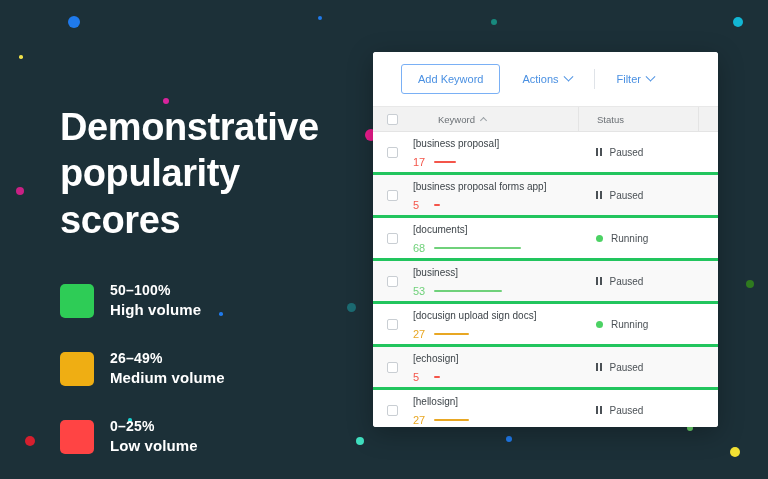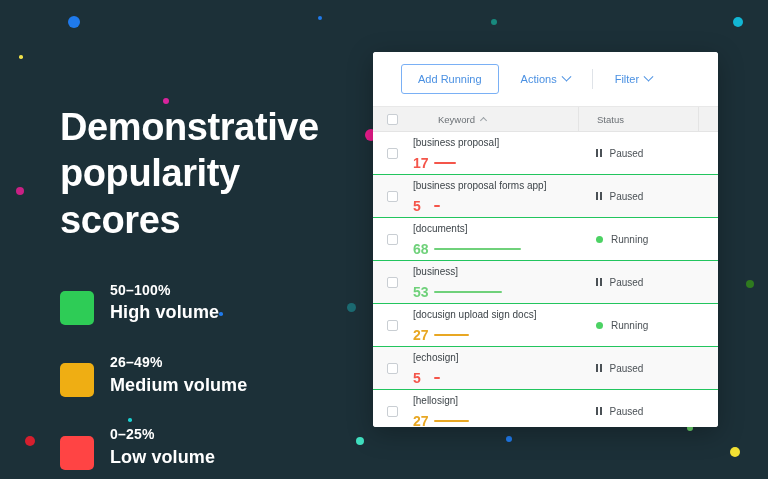--- a/index.html
+++ b/index.html
@@ -25,37 +25,37 @@
     color: #ffffff;
     font-size: 38px;
     line-height: 1.22;
     font-weight: 700;
     letter-spacing: -0.4px;
     white-space: pre-line;
   }
   .legend { margin-top: 38px; }
   .legend-row {
     display: flex;
-    align-items: flex-end;
+    align-items: center;
     margin-bottom: 28px;
   }
   .swatch {
     width: 34px; height: 34px;
     border-radius: 5px;
     flex: 0 0 34px;
     margin-right: 16px;
   }
   .legend-text { color: #ffffff; }
   .legend-range {
     font-size: 14px; font-weight: 700;
     line-height: 1.38;
     letter-spacing: 0.2px;
   }
   .legend-label {
-    font-size: 18px; font-weight: 700;
+    font-size: 15px; font-weight: 700;
     line-height: 1.38;
     letter-spacing: 0.1px;
   }
 
   
   .card {
     position: absolute;
     left: 373px; top: 52px;
     width: 345px; height: 375px;
     background: #ffffff;
@@ -136,39 +136,39 @@
     border: 1px solid #c9ced3;
     border-radius: 2px;
     background: #fff;
     cursor: pointer;
   }
 
   .row {
     display: flex;
     height: 43px;
     align-items: center;
-    border-bottom: 1px solid #22c55e;
+    border-bottom: 3px solid #22c55e;
     background: #ffffff;
   }
   .row.alt { background: #f9f9f9; }
   .kw-cell { padding-left: 2px; }
   .kw-name {
     font-size: 10px;
     color: #3d4449;
     line-height: 1.4;
     white-space: nowrap;
   }
   .kw-score {
     display: flex;
     align-items: center;
     margin-top: 5px;
   }
   .kw-num {
-    font-size: 14px;
-    font-weight: 700;
+    font-size: 11px;
+    font-weight: 400;
     width: 16px;
     display: inline-block;
   }
   .kw-bar {
     height: 2px;
     border-radius: 1px;
     margin-left: 5px;
   }
   .st-cell {
     width: 120px;
@@ -244,21 +244,21 @@
           <div class="legend-range">0–25%</div>
           <div class="legend-label">Low volume</div>
         </div>
       </div>
     </div>
 </div>
 
 <div class="card">
 
   <div class="toolbar">
-    <button class="add-btn">Add Running</button>
+    <button class="add-btn">Add Keyword</button>
     <div class="tb-link">
       <span>Actions</span>
       <span class="caret"></span>
     </div>
     <div class="sep"></div>
     <div class="tb-link with-sep">
       <span>Filter</span>
       <span class="caret"></span>
     </div>
   </div>

